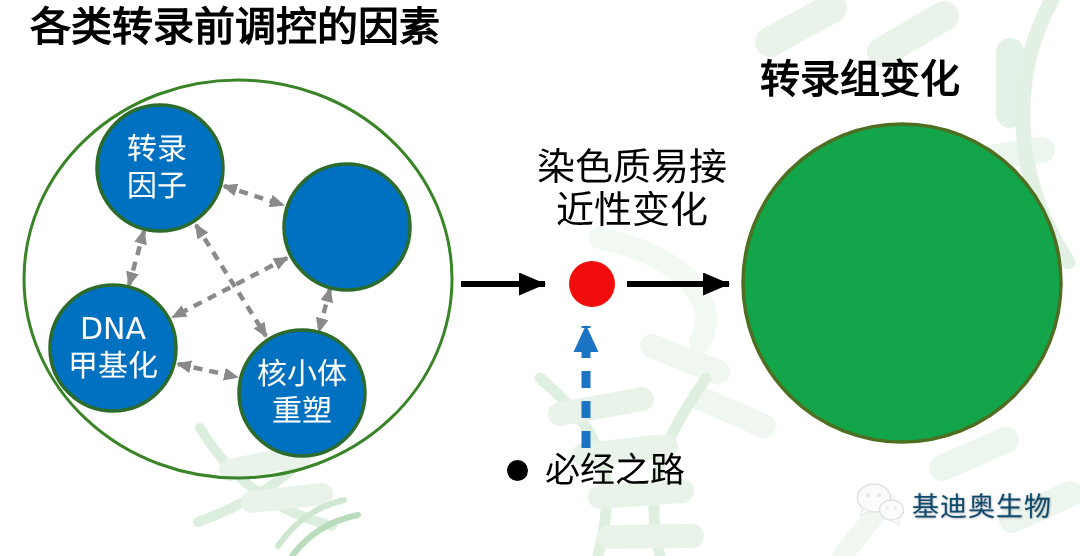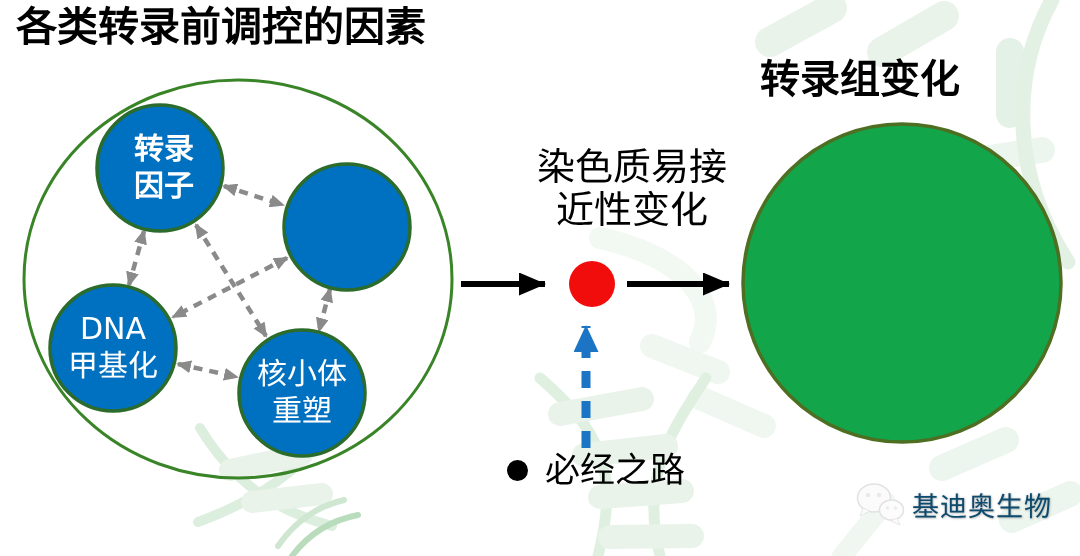--- a/index.html
+++ b/index.html
@@ -3,21 +3,21 @@
 <meta charset="utf-8">
 <style>
   html,body{margin:0;padding:0;background:#fff;}
   .stage{
     position:relative;width:1080px;height:556px;overflow:hidden;background:#ffffff;
     font-family:"DejaVu Sans",sans-serif;color:#000;
   }
   .layer{position:absolute;left:0;top:0;}
   .txt{position:absolute;white-space:pre-line;}
   .title{font-size:41px;font-weight:bold;line-height:1.15;letter-spacing:0px;}
-  .left-title{left:16px;top:4px;text-align:center;}
+  .left-title{left:30px;top:4px;text-align:center;}
   .right-title{left:860px;top:56px;transform:translateX(-50%);font-size:40px;}
   .node-label{
     transform:translate(-50%,-50%);text-align:center;color:#ffffff;
     font-size:30px;line-height:1.22;font-weight:400;
   }
   .process-label{
     left:584px;top:146px;transform:translateX(-50%);text-align:center;
     font-size:38px;line-height:1.13;margin-left:48px;
   }
   .bullets{position:absolute;left:507px;top:449px;display:flex;flex-direction:column;gap:5px;}
@@ -102,21 +102,21 @@
 
     <circle cx="592" cy="284" r="23" fill="#F20D0D"></circle>
 
     <line x1="586" y1="448" x2="586" y2="326" stroke="#1C74C4" stroke-width="9" stroke-dasharray="17 13" marker-end="url(#blu)"></line>
 
     <circle cx="902" cy="283" r="159" stroke="#4E6E22" stroke-width="3.5" fill="#12A54A"></circle>
   </svg>
 
   <div class="txt title left-title">各类转录前调控的因素</div>
 
-  <div class="txt node-label" style="left:164px;top:168px;font-weight:bold;">转录
+  <div class="txt node-label" style="left:157px;top:168px;">转录
 因子</div>
   <div class="txt node-label" style="left:302px;top:393px;">核小体
 重塑</div>
   <div class="txt node-label" style="left:113px;top:348px;">DNA
 甲基化</div>
 
   <div class="txt process-label">染色质易接
 近性变化</div>
 
   <div class="txt title right-title">转录组变化</div>

